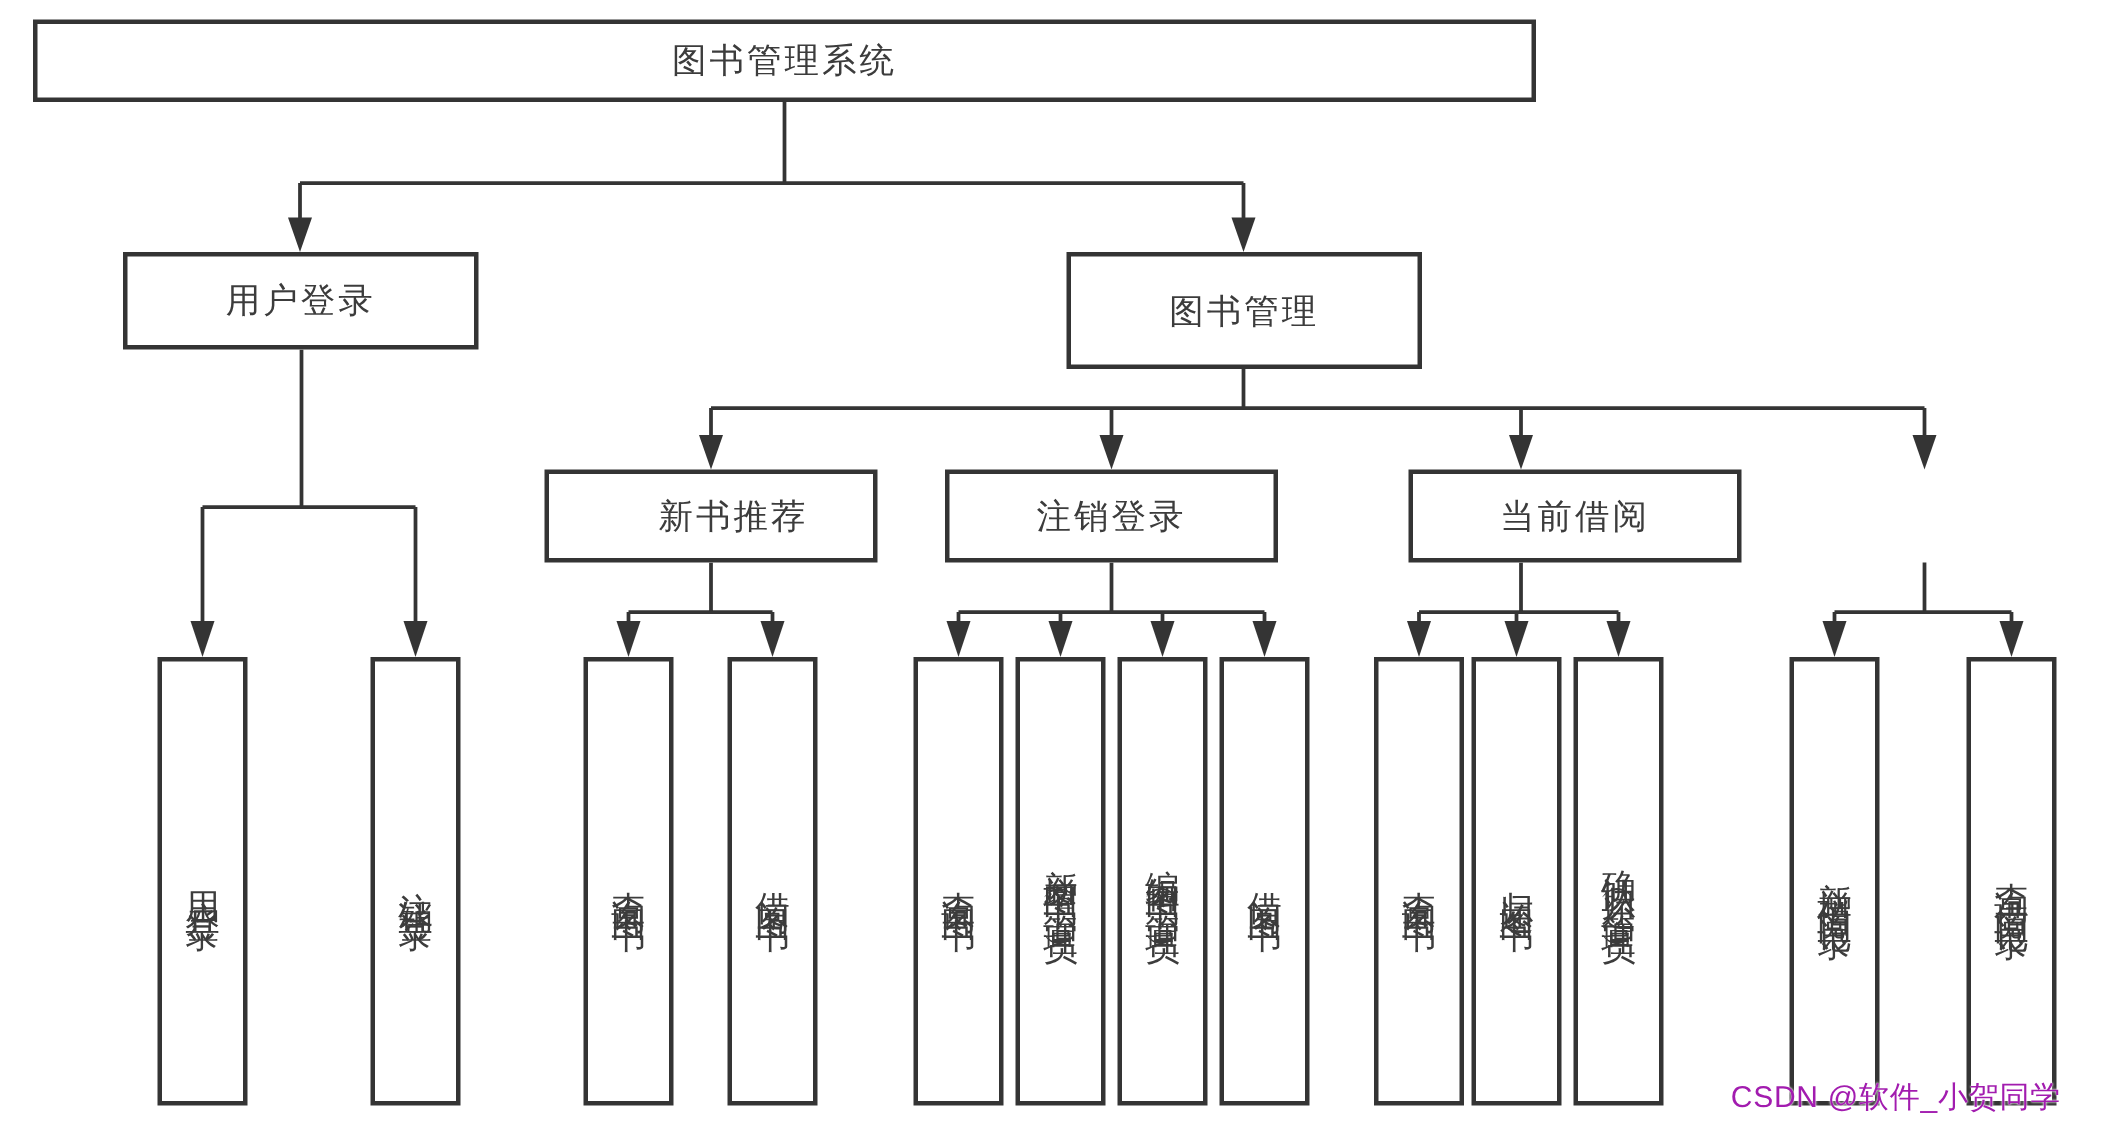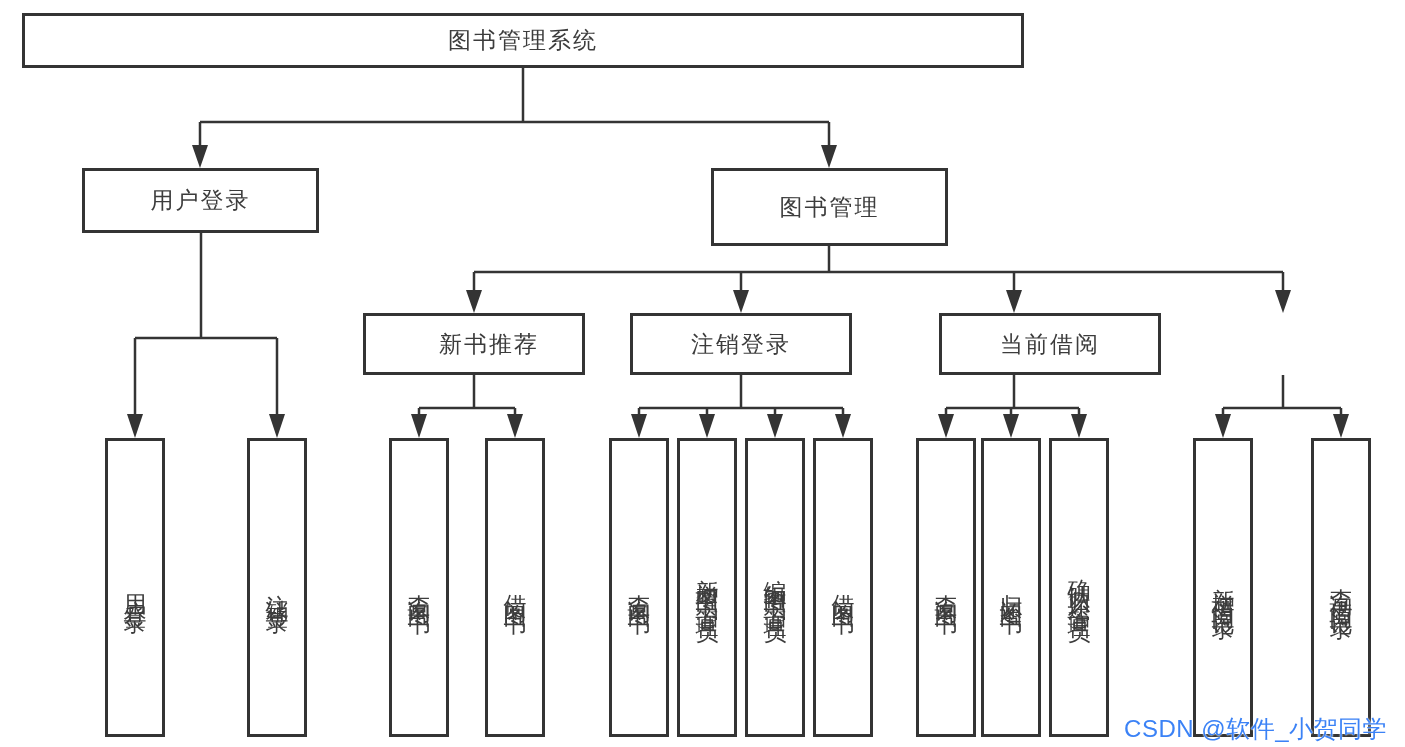--- a/index.html
+++ b/index.html
@@ -31,25 +31,25 @@
   .vbox .vtext {
     writing-mode: vertical-rl;
     text-orientation: mixed;
     font-size: 23px;
     letter-spacing: 6px;
     line-height: 1;
     white-space: nowrap;
   }
   .watermark {
     position: absolute;
-    right: 18px;
+    right: 31px;
     bottom: 2px;
-    font-size: 24px;
+    font-size: 20px;
     letter-spacing: 0.5px;
-    color: #3b82f6;
+    color: #a21caf;
     text-shadow: 0 0 2px #ffffff, 0 0 1px #ffffff;
   }
 </style>
 </head>
 <body>
 
 <div class="canvas">
 
   <svg class="connector-layer" width="1405" height="747" viewBox="0 0 1405 747" xmlns="http://www.w3.org/2000/svg">
     <g stroke="#343434" stroke-width="2.5" fill="none">

